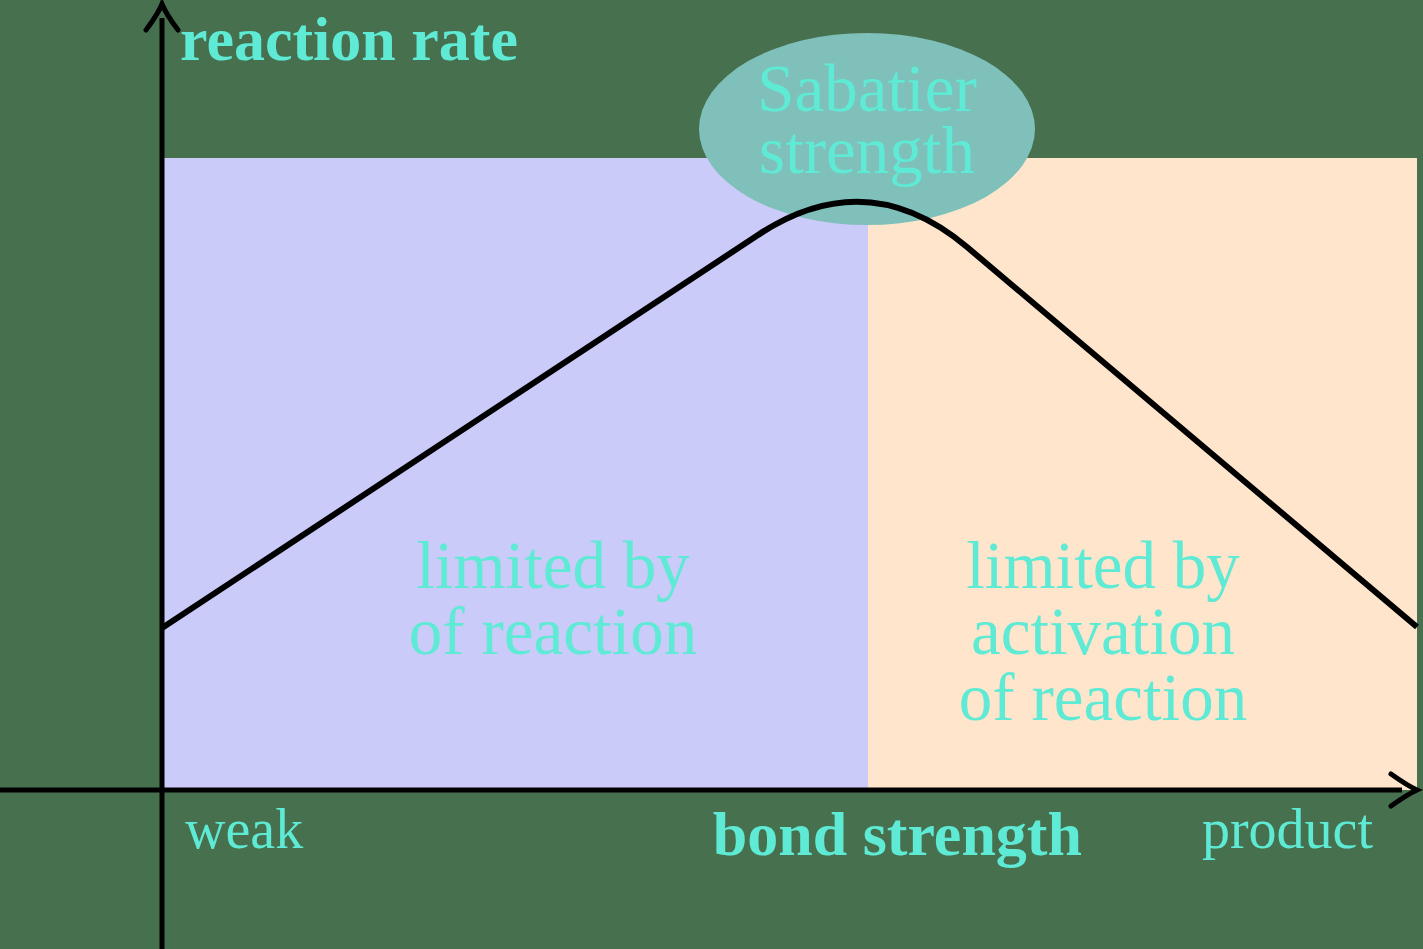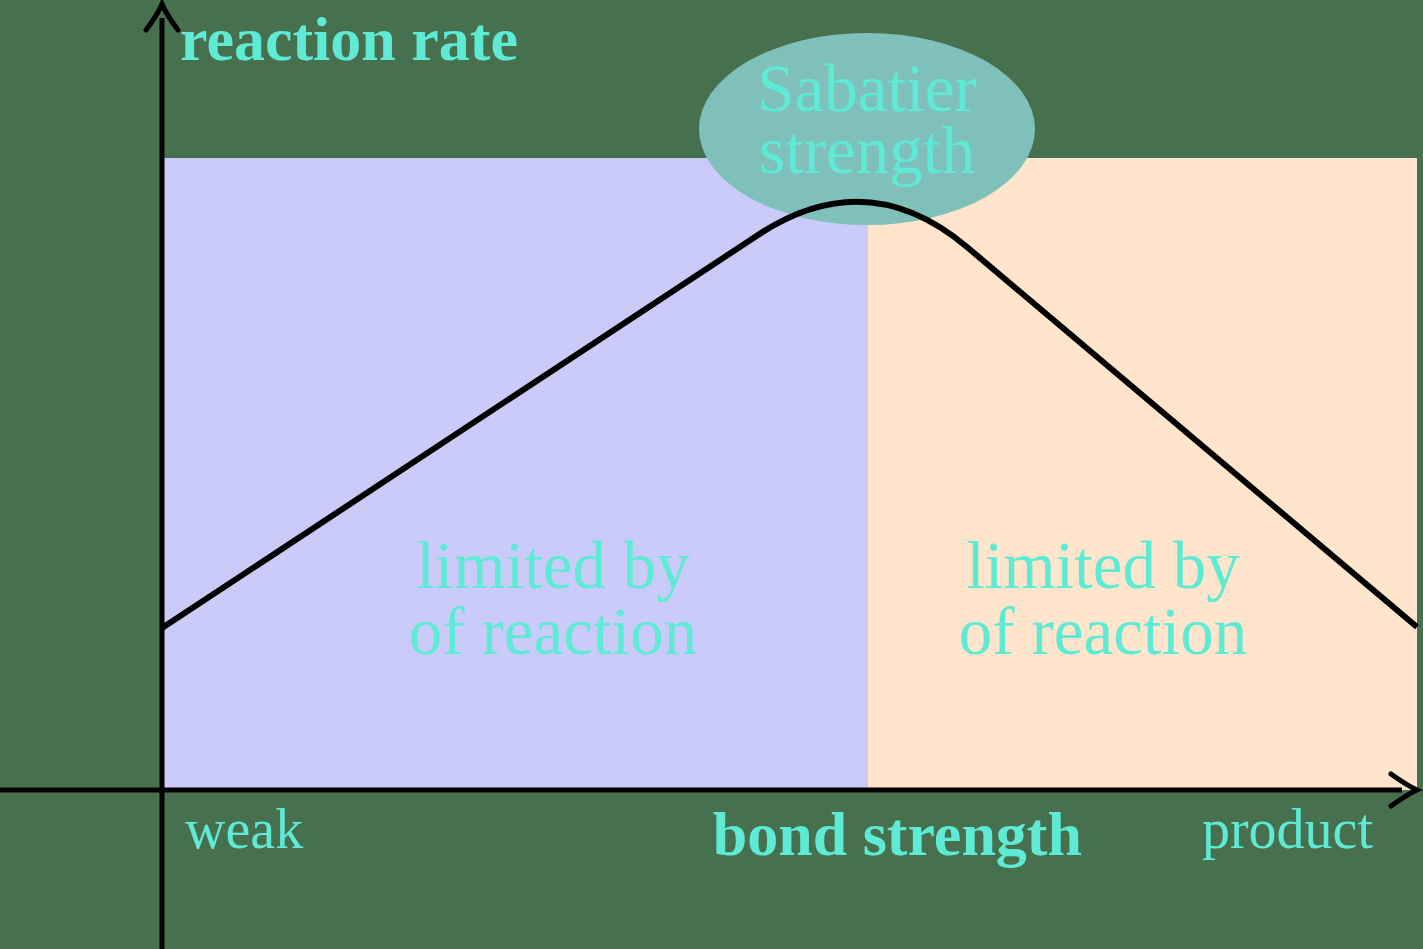--- a/index.html
+++ b/index.html
@@ -89,16 +89,17 @@
     <div>strength</div>
   </div>
 
   <div class="lbl-block region-label left">
     <div>limited by</div>
     <div>of reaction</div>
   </div>
 
   <div class="lbl-block region-label right">
     <div>limited by</div>
+    <div>activation</div>
     <div>of reaction</div>
   </div>
 
 </div>
 
 </body></html>

